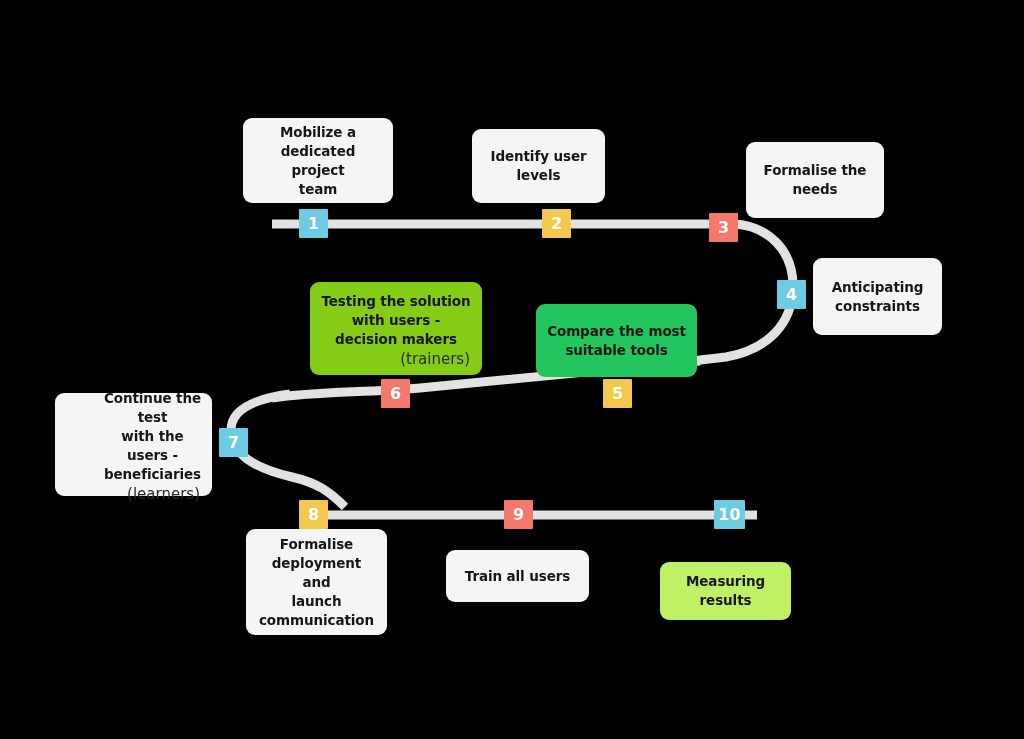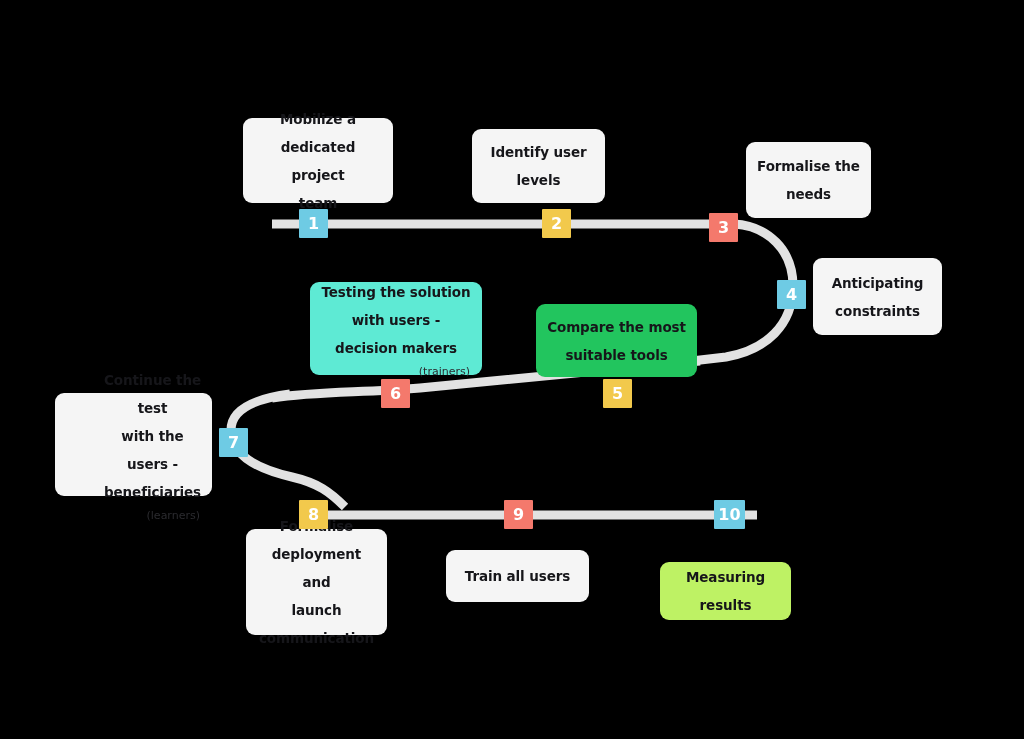--- a/index.html
+++ b/index.html
@@ -34,30 +34,30 @@
     display: flex;
     flex-direction: column;
     align-items: center;
     justify-content: center;
     padding: 9px 10px;
   }
   .step-title {
     font-family: "DejaVu Sans", sans-serif;
     font-weight: bold;
     font-size: 13.5px;
-    line-height: 28px;
+    line-height: 19px;
     color: #16161a;
     text-align: center;
     letter-spacing: -0.1px;
     white-space: pre-line;
   }
   .step-sub {
     font-family: "DejaVu Sans", sans-serif;
     font-weight: normal;
-    font-size: 11px;
+    font-size: 15px;
     line-height: 14px;
     color: #2b2b2f;
     text-align: right;
     align-self: flex-end;
     padding-right: 2px;
     margin-top: 3px;
   }
   .marker {
     position: absolute;
     display: flex;
@@ -92,36 +92,36 @@
     <div class="step-title">Mobilize a
 dedicated project
 team</div>
 
   </div>
   <div class="step-box" style="left: 472px; top: 129px; width: 133px; height: 74px; background: rgb(245, 245, 245);">
     <div class="step-title">Identify user
 levels</div>
 
   </div>
-  <div class="step-box" style="left: 746px; top: 142px; width: 125px; height: 76px; background: rgb(245, 245, 245);">
+  <div class="step-box" style="left: 746px; top: 142px; width: 138px; height: 76px; background: rgb(245, 245, 245);">
     <div class="step-title">Formalise the
 needs</div>
 
   </div>
   <div class="step-box" style="left: 813px; top: 258px; width: 129px; height: 77px; background: rgb(245, 245, 245);">
     <div class="step-title">Anticipating
 constraints</div>
 
   </div>
   <div class="step-box" style="left: 536px; top: 304px; width: 161px; height: 73px; background: #22c55e;">
     <div class="step-title">Compare the most
 suitable tools</div>
 
   </div>
-  <div class="step-box" style="left: 310px; top: 282px; width: 172px; height: 93px; background: #5eead4;">
+  <div class="step-box" style="left: 310px; top: 282px; width: 172px; height: 93px; background: #84cc16;">
     <div class="step-title">Testing the solution
 with users -
 decision makers</div>
     <div class="step-sub">(trainers)</div>
   </div>
   <div class="step-box" style="left: 55px; top: 393px; width: 157px; height: 103px; background: rgb(245, 245, 245); padding-left: 48px;">
     <div class="step-title">Continue the test
 with the users -
 beneficiaries</div>
     <div class="step-sub">(learners)</div>

